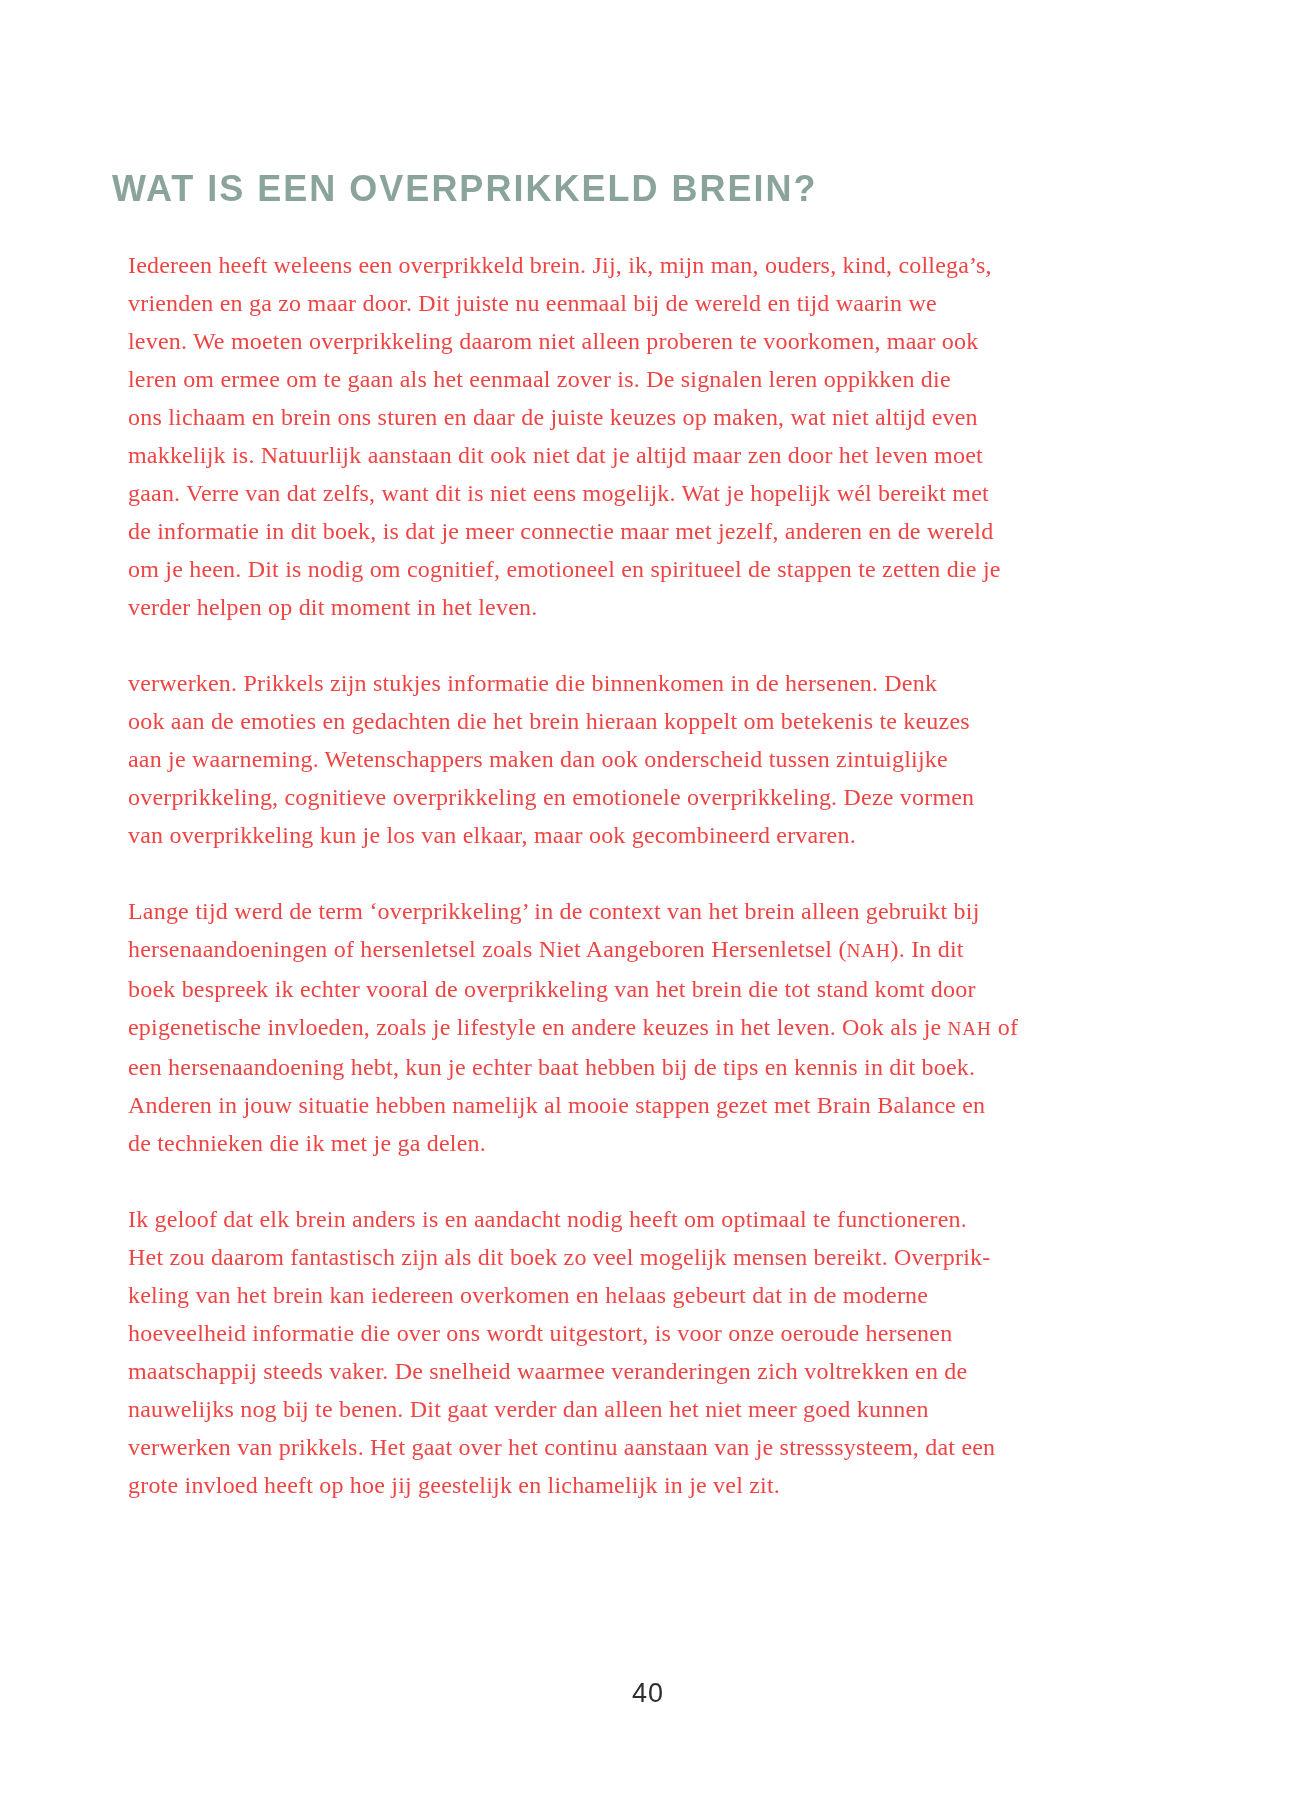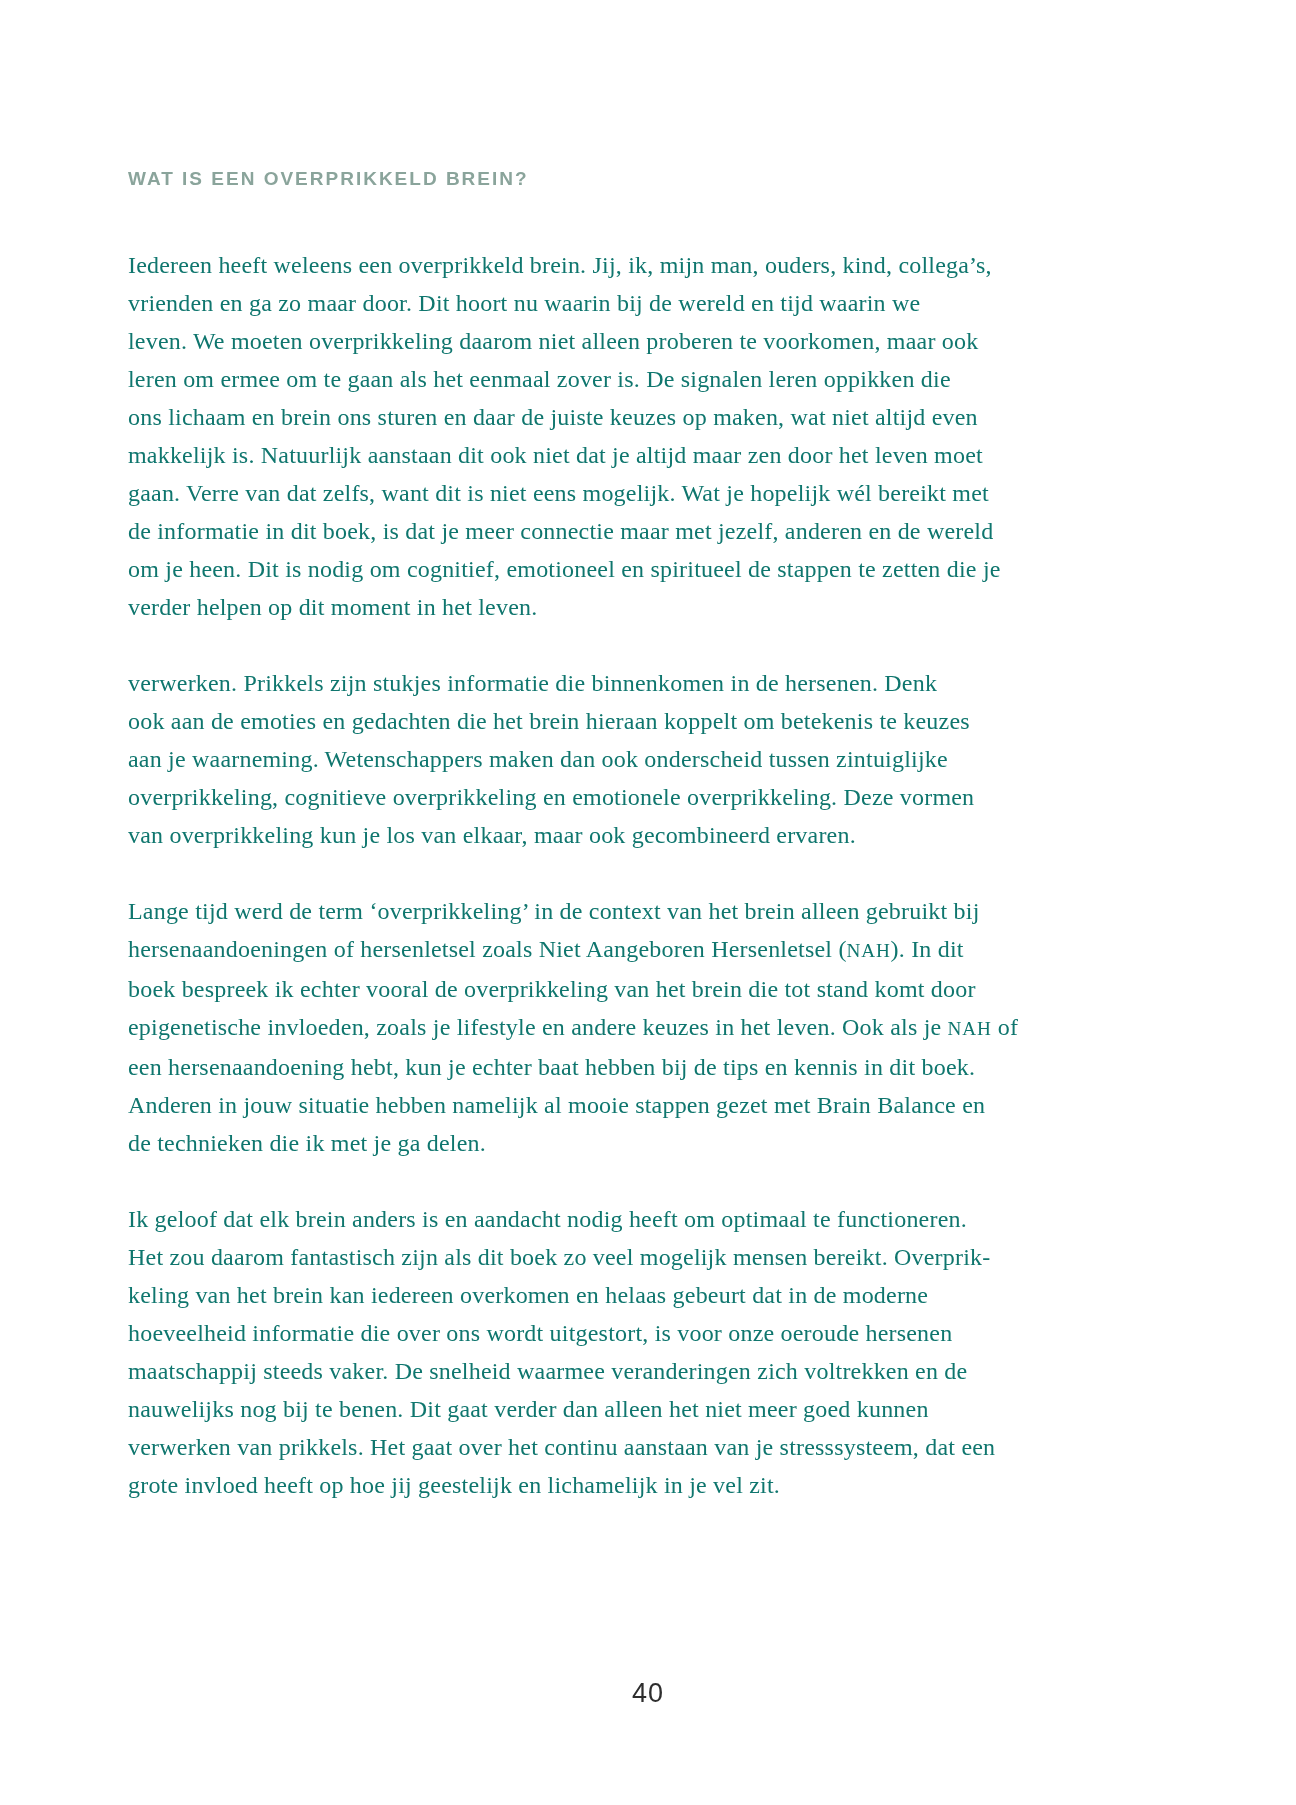--- a/index.html
+++ b/index.html
@@ -9,40 +9,40 @@
   }
   .page {
     position: relative;
     width: 1296px;
     height: 1805px;
     background: #ffffff;
     overflow: hidden;
   }
   .heading {
     position: absolute;
-    left: 128px;
+    left: 112px;
     top: 168px;
     margin: 0;
     font-family: "Liberation Sans", sans-serif;
-    font-size: 19px;
+    font-size: 36px;
     font-weight: 700;
     letter-spacing: 2px;
     color: #8aa49b;
     white-space: nowrap;
   }
   .body-text {
     position: absolute;
     left: 128px;
     top: 246px;
     width: 1080px;
     font-family: "Liberation Serif", serif;
     font-size: 24px;
     line-height: 38px;
     letter-spacing: 0.2px;
-    color: #0f766e;
+    color: #ef4444;
   }
   .para {
     margin: 0 0 38px 0;
     padding: 0;
   }
   .line {
     display: block;
     white-space: nowrap;
   }
   .sc {
@@ -64,21 +64,21 @@
 </style>
 </head>
 <body>
 
 <div class="page">
   <h1 class="heading">WAT IS EEN OVERPRIKKELD BREIN?</h1>
 
   <div class="body-text">
       <p class="para">
         <span class="line">Iedereen heeft weleens een overprikkeld brein. Jij, ik, mijn man, ouders, kind, collega’s,</span>
-        <span class="line">vrienden en ga zo maar door. Dit hoort nu waarin bij de wereld en tijd waarin we</span>
+        <span class="line">vrienden en ga zo maar door. Dit juiste nu eenmaal bij de wereld en tijd waarin we</span>
         <span class="line">leven. We moeten overprikkeling daarom niet alleen proberen te voorkomen, maar ook</span>
         <span class="line">leren om ermee om te gaan als het eenmaal zover is. De signalen leren oppikken die</span>
         <span class="line">ons lichaam en brein ons sturen en daar de juiste keuzes op maken, wat niet altijd even</span>
         <span class="line">makkelijk is. Natuurlijk aanstaan dit ook niet dat je altijd maar zen door het leven moet</span>
         <span class="line">gaan. Verre van dat zelfs, want dit is niet eens mogelijk. Wat je hopelijk wél bereikt met</span>
         <span class="line">de informatie in dit boek, is dat je meer connectie maar met jezelf, anderen en de wereld</span>
         <span class="line">om je heen. Dit is nodig om cognitief, emotioneel en spiritueel de stappen te zetten die je</span>
         <span class="line">verder helpen op dit moment in het leven.</span>
       </p>
       <p class="para">

